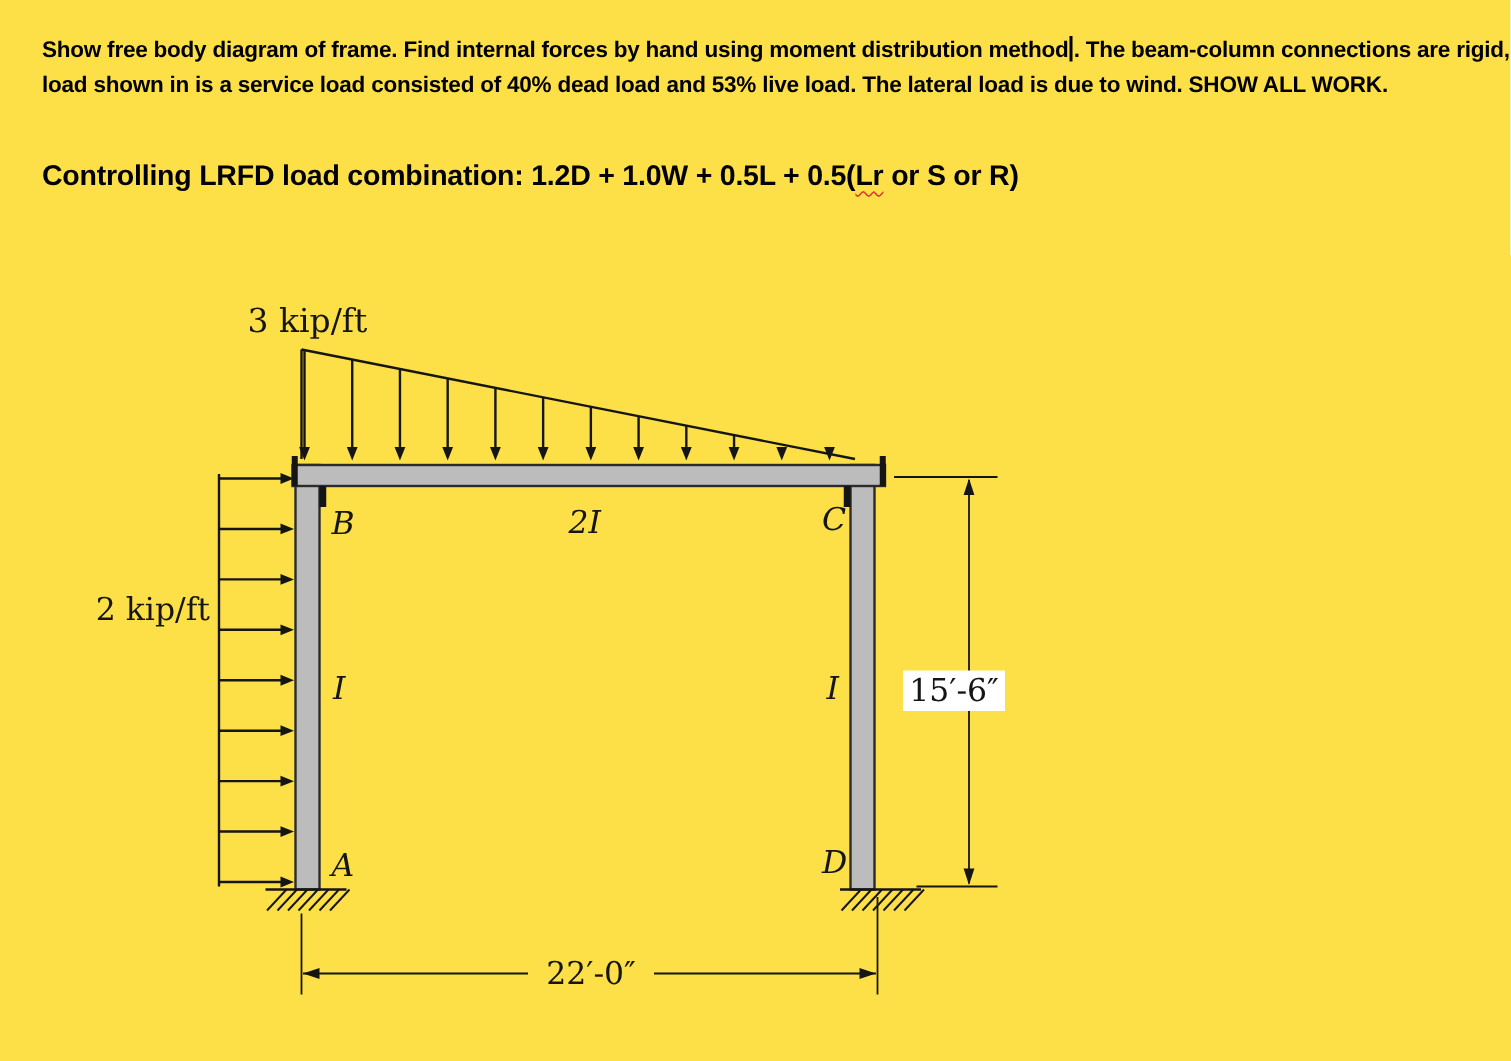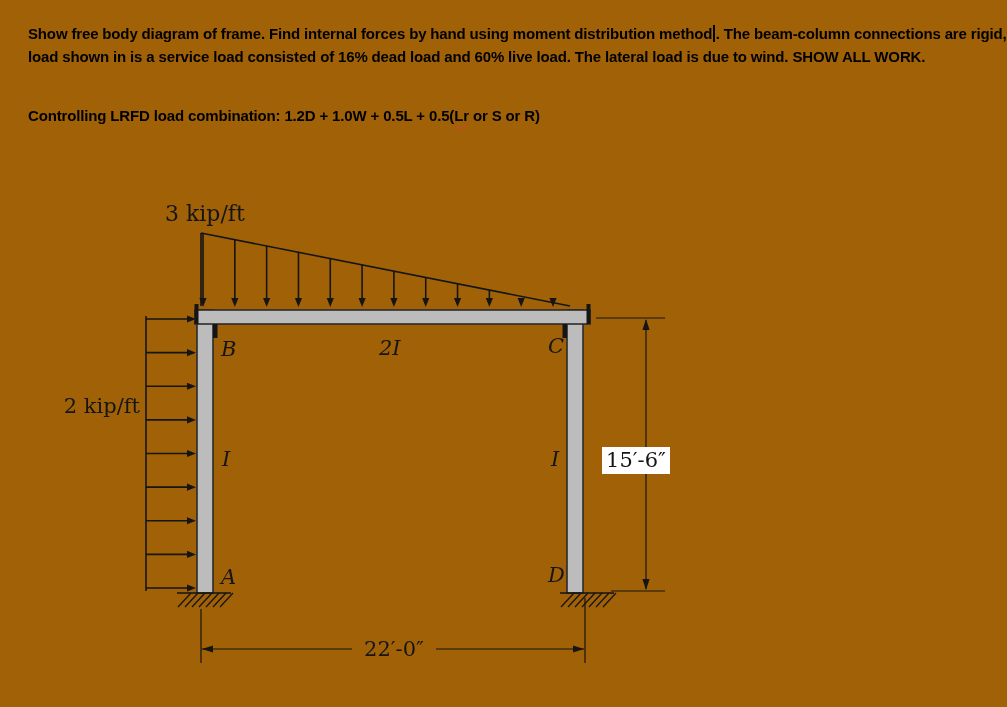--- a/index.html
+++ b/index.html
@@ -1,27 +1,27 @@
 <!DOCTYPE html>
 <html><head>
 <meta charset="utf-8">
 <style>
   html,body { margin:0; padding:0; background:#fff; }
   .page {
-    position:relative; width:1007px; height:707px; background:#a16207;
+    position:relative; width:1007px; height:707px; background:#fde047;
     overflow:hidden; font-family:"Liberation Sans", sans-serif; color:#000;
   }
   .problem {
     position:absolute; left:28px; top:22px;
     font-weight:700; font-size:15px; letter-spacing:-0.15px; color:#000;
   }
   .problem .tline { white-space:nowrap; line-height:23px; }
   .combo {
     position:absolute; left:28px; top:107px;
-    font-weight:700; font-size:15px; letter-spacing:-0.15px; white-space:nowrap;
+    font-weight:700; font-size:19px; letter-spacing:-0.15px; white-space:nowrap;
   }
   .caret {
     display:inline-block; width:1.5px; height:17px; background:#000;
     vertical-align:-3px; margin:0 1px 0 1px;
   }
   .squiggle {
     text-decoration-line: underline;
     text-decoration-style: wavy;
     text-decoration-color:#e03b2f;
     text-decoration-thickness:1px;
@@ -34,21 +34,21 @@
   .mid    { text-anchor:middle; }
   .enda   { text-anchor:end; }
 </style>
 </head>
 <body>
 
 <div class="page">
 
   <div class="problem">
     <div class="tline"><span>Show free body diagram of frame. Find internal forces by hand using moment distribution method</span><span class="caret"></span><span>. The beam-column connections are rigid,</span></div>
-    <div class="tline">load shown in is a service load consisted of 16% dead load and 60% live load. The lateral load is due to wind. SHOW ALL WORK.</div>
+    <div class="tline">load shown in is a service load consisted of 40% dead load and 53% live load. The lateral load is due to wind. SHOW ALL WORK.</div>
   </div>
 
   <div class="combo"><span>Controlling LRFD load combination: 1.2D + 1.0W + 0.5L + 0.5(</span><span class="squiggle">Lr</span><span> or S or R)</span></div>
 
   <svg class="diagram" width="1007" height="707" viewBox="0 0 1007 707">
 
     <g>
       <line x1="201" y1="233" x2="570" y2="306" stroke="#151515" stroke-width="1.6"></line>
       <line x1="201" y1="233" x2="201" y2="306" stroke="#151515" stroke-width="1.6"></line>
       <g>

